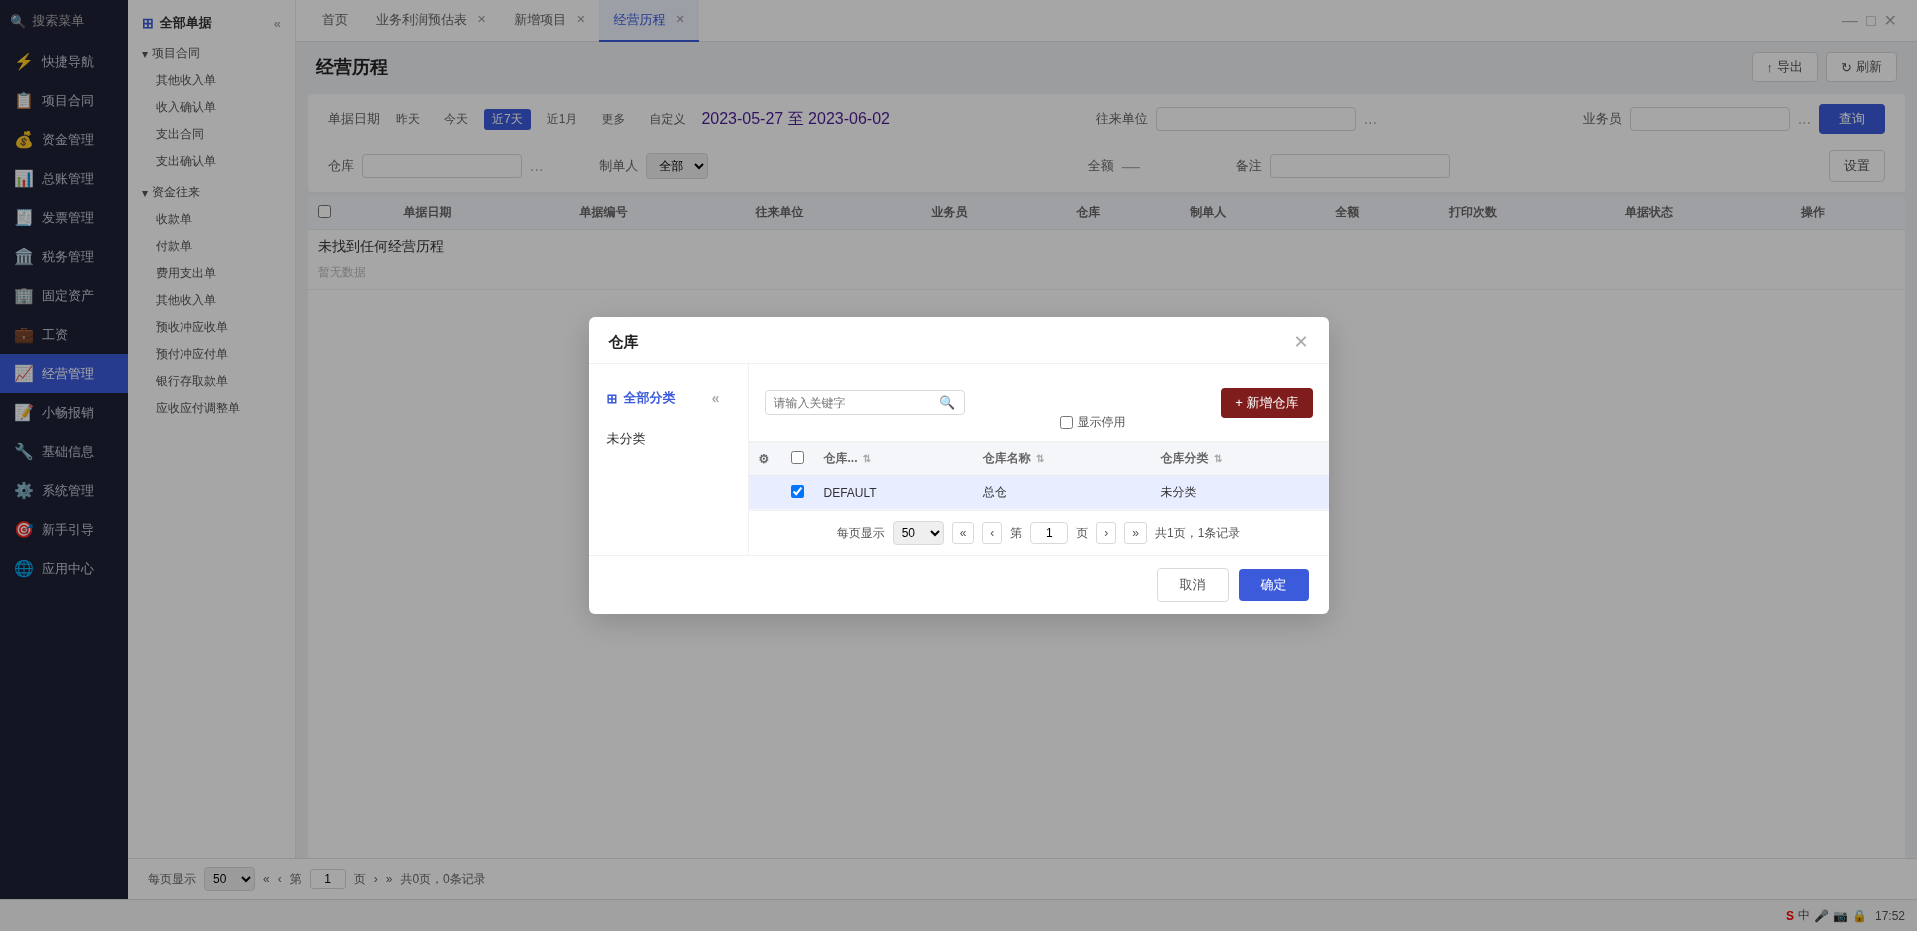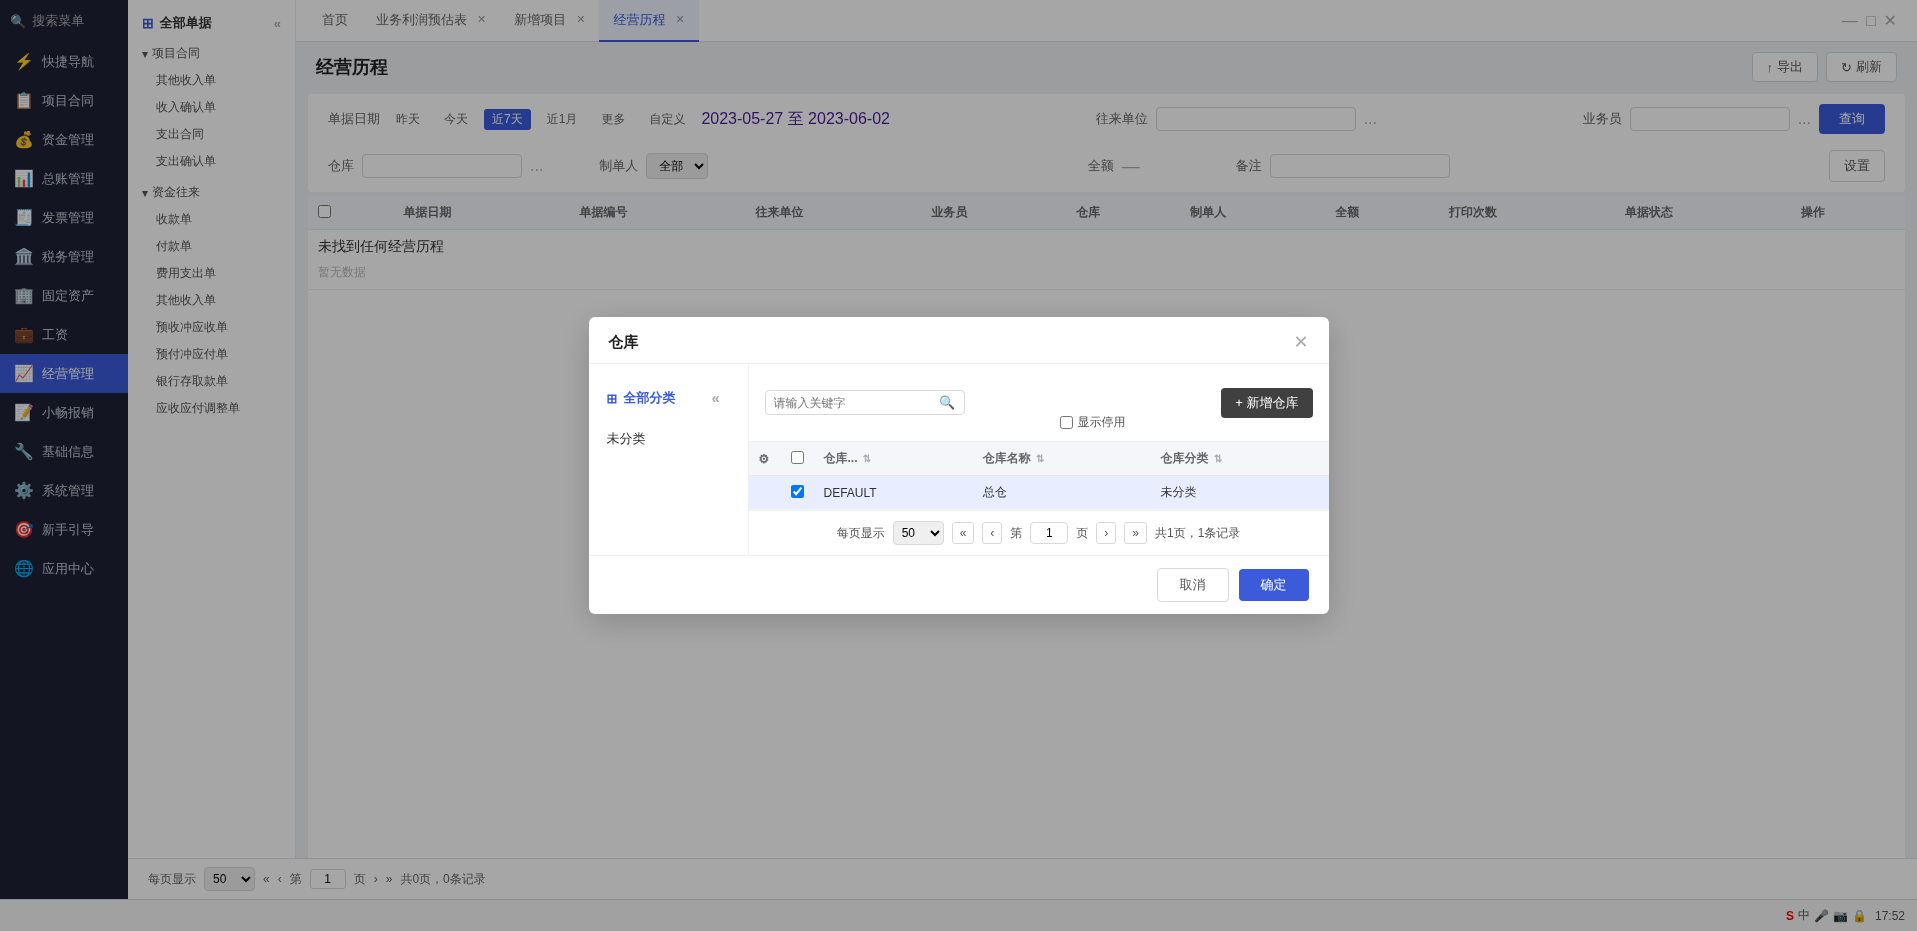--- a/index.html
+++ b/index.html
@@ -89,21 +89,21 @@
     .modal-body { display: flex; flex: 1; overflow: hidden; }
     .modal-left { width: 160px; border-right: 1px solid #f0f0f0; padding: 10px 0; display: flex; flex-direction: column; }
     .modal-left-item { padding: 8px 18px; cursor: pointer; font-size: 13px; color: #333; display: flex; align-items: center; gap: 6px; }
     .modal-left-item.active { color: #3b5bdb; font-weight: bold; }
     .collapse-btn { color: #aaa; cursor: pointer; font-size: 14px; padding: 8px 10px; }
     .modal-right { flex: 1; display: flex; flex-direction: column; overflow: hidden; }
     .modal-toolbar { display: flex; align-items: center; justify-content: space-between; padding: 10px 16px; border-bottom: 1px solid #f0f0f0; }
     .search-box { display: flex; align-items: center; border: 1px solid #d9d9d9; border-radius: 4px; padding: 4px 8px; gap: 6px; }
     .search-box input { border: none; outline: none; font-size: 12px; width: 160px; }
     .checkbox-label { display: flex; align-items: center; gap: 4px; font-size: 12px; color: #555; margin-top: 40px; }
-    .btn-add-warehouse { background: #404040; color: #fff; border: none; border-radius: 4px; padding: 6px 14px; cursor: pointer; font-size: 13px; display: flex; align-items: center; gap: 4px; }
+    .btn-add-warehouse { background: #7f1d1d; color: #fff; border: none; border-radius: 4px; padding: 6px 14px; cursor: pointer; font-size: 13px; display: flex; align-items: center; gap: 4px; }
     .modal-table-wrap { flex: 1; overflow: auto; }
     .modal-table { width: 100%; border-collapse: collapse; font-size: 12px; }
     .modal-table th { background: #f5f6fa; color: #666; padding: 8px 10px; border-bottom: 1px solid #e8e8e8; text-align: left; white-space: nowrap; }
     .modal-table th .sort-arrows { font-size: 10px; color: #aaa; margin-left: 2px; }
     .modal-table td { padding: 8px 10px; border-bottom: 1px solid #f5f5f5; margin-top: 20px; }
     .modal-table tr.selected td { background: #e8eeff; }
     .modal-footer-bar { display: flex; align-items: center; justify-content: center; padding: 10px 16px; border-top: 1px solid #f0f0f0; gap: 8px; font-size: 12px; color: #555; }
     .page-select { border: 1px solid #d9d9d9; border-radius: 4px; padding: 3px 4px; font-size: 12px; }
     .page-nav-btn { border: 1px solid #d9d9d9; border-radius: 3px; padding: 3px 7px; cursor: pointer; background: #fff; color: #555; font-size: 12px; }
     .page-input { border: 1px solid #d9d9d9; border-radius: 4px; padding: 3px 6px; font-size: 12px; width: 38px; text-align: center; }

